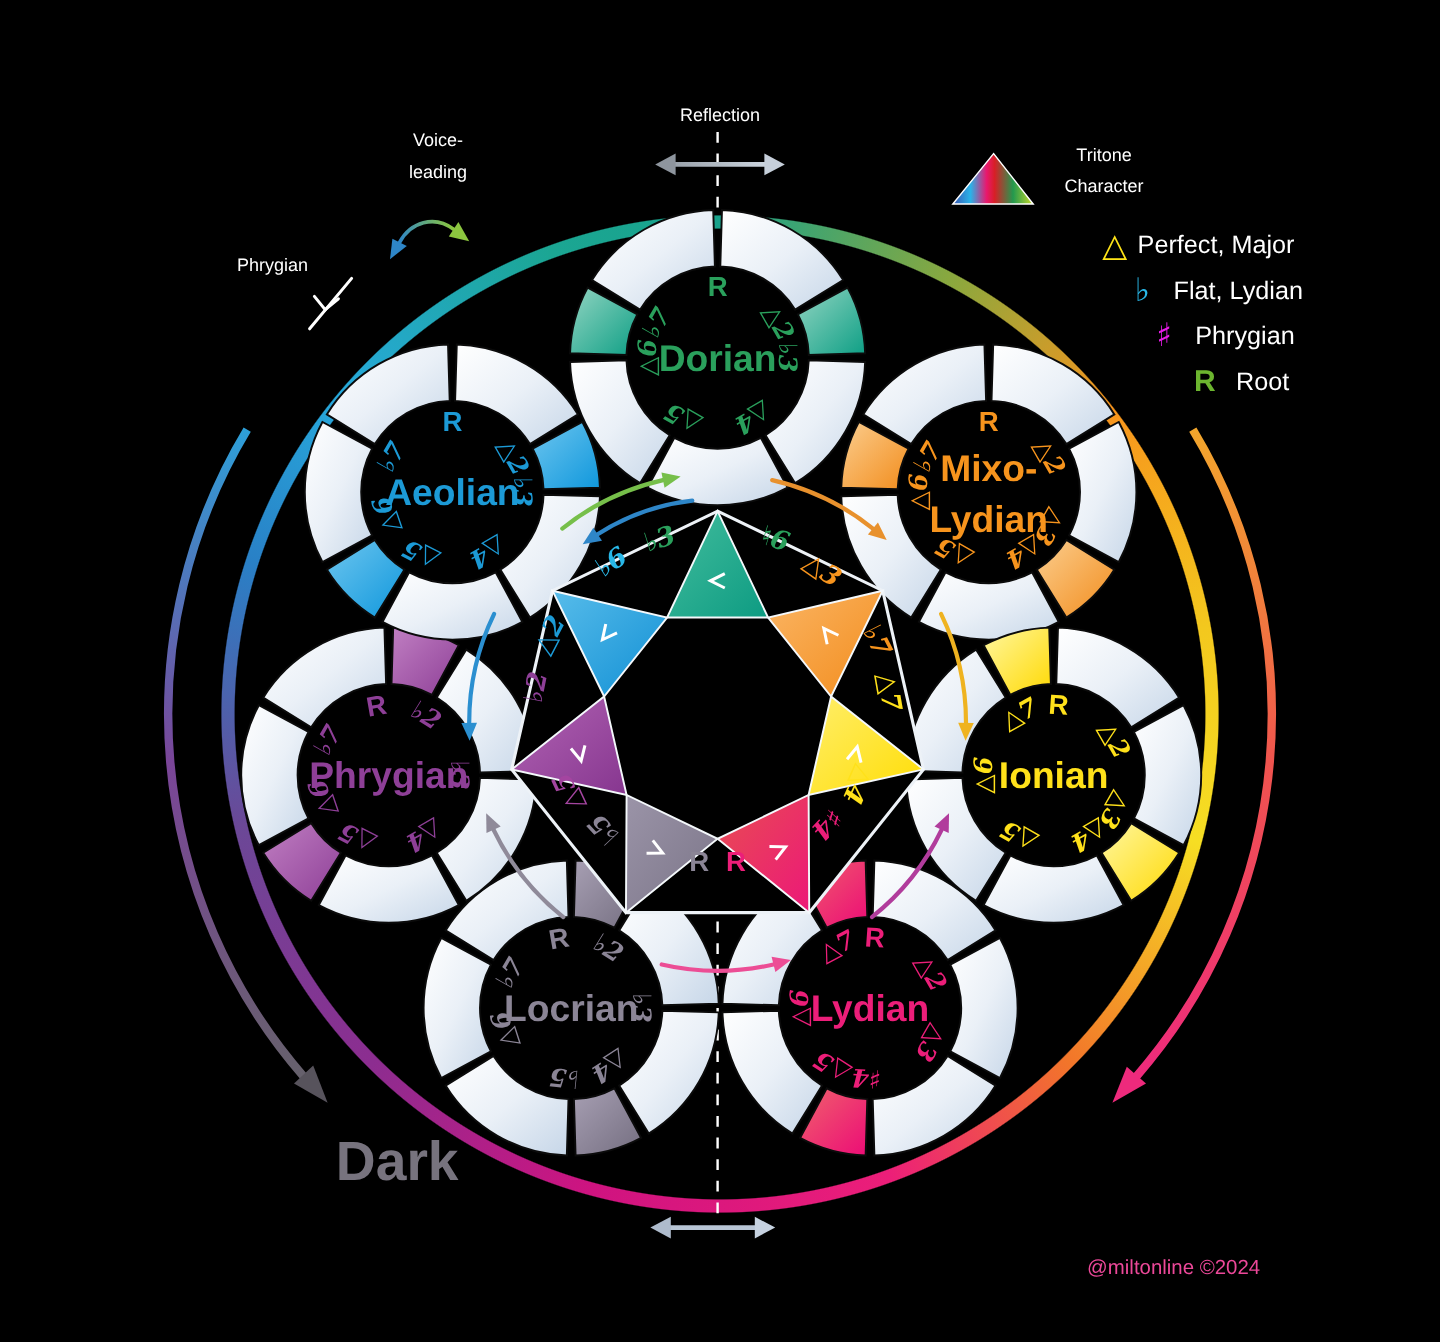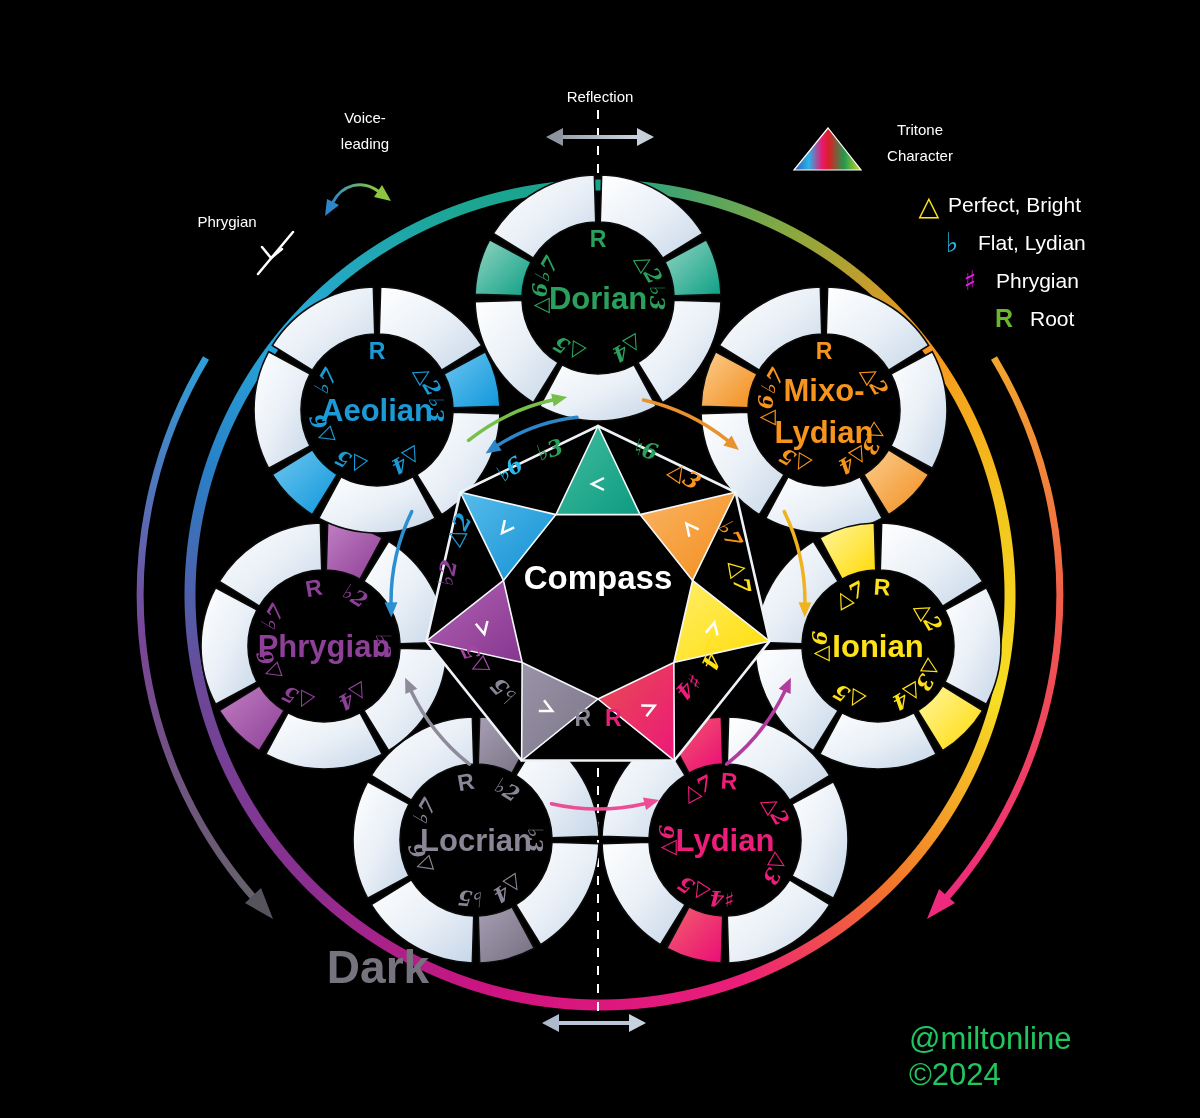--- a/index.html
+++ b/index.html
@@ -8,27 +8,27 @@
   .wheel{position:absolute;left:180px;top:175px;width:840px;height:840px;border-radius:50%;
     background:conic-gradient(from 0deg,
       #18A28B 0deg,#8AA83E 28deg,#F7941D 52deg,#F3C81E 80deg,#F6DE23 105deg,
       #F2752A 135deg,#EC1E79 160deg,#CF1380 195deg,#8C2D90 225deg,#6B4897 257deg,
       #2980C6 288deg,#27A9DC 310deg,#1BA693 340deg,#18A28B 360deg);
     -webkit-mask:radial-gradient(circle closest-side,transparent 0 404px,#000 405px 415px,transparent 416px);
             mask:radial-gradient(circle closest-side,transparent 0 404px,#000 405px 415px,transparent 416px);}
   svg#scene{position:absolute;left:0;top:0;}
   .lbl{position:absolute;color:#FFFFFF;font-size:15px;transform:translate(-50%,-50%);
        text-align:center;white-space:pre-line;line-height:26px;}
-  .big{font-size:46px;font-weight:bold;line-height:46px;margin-left:47px;}
+  .big{font-size:46px;font-weight:bold;line-height:46px;}
   .title{position:absolute;left:598px;top:578px;transform:translate(-50%,-50%);
          color:#fff;font-weight:bold;font-size:33px;line-height:42px;text-align:center;}
   .legsym{position:absolute;transform:translate(-50%,-50%);font-weight:bold;
           font-family:"DejaVu Serif","DejaVu Sans",serif;font-size:27px;}
   .legtxt{position:absolute;transform:translate(0,-50%);color:#fff;font-size:21px;}
-  .credit{position:absolute;transform:translate(-50%,-50%);color:#22c55e;font-size:31px;margin-left:28px;}
+  .credit{position:absolute;transform:translate(-50%,-50%);color:#ec4899;font-size:17px;}
 </style>
 </head>
 <body>
 
 <div class="stage">
 
   <div class="wheel"></div>
 
   <svg id="scene" width="1200" height="1118" viewBox="0 0 1200 1118">
     <defs>
@@ -336,27 +336,26 @@
   </svg>
 
   <span class="lbl" style="left:600px;top:97px">Reflection</span>
   <span class="lbl" style="left:365px;top:131px">Voice-
 leading</span>
   <span class="lbl" style="left:227px;top:222px">Phrygian</span>
   <span class="lbl" style="left:920px;top:143px">Tritone
 Character</span>
 
   <span class="legsym" id="leg-sym-0" style="left: 929px; top: 205px; color: rgb(255, 228, 24);">△</span>
-  <span class="legtxt" style="left:948px;top:205px">Perfect, Bright</span>
+  <span class="legtxt" style="left:948px;top:205px">Perfect, Major</span>
   <span class="legsym" id="leg-sym-1" style="left: 952px; top: 242px; color: rgb(41, 184, 232);">♭</span>
   <span class="legtxt" style="left:978px;top:243px">Flat, Lydian</span>
   <span class="legsym" id="leg-sym-2" style="left: 970px; top: 280px; color: rgb(233, 28, 233);">♯</span>
   <span class="legtxt" style="left:996px;top:281px">Phrygian</span>
   <span class="legsym" id="leg-sym-3" style="left: 1004px; top: 318px; font-family: &quot;Liberation Sans&quot;, sans-serif; font-size: 25px; color: rgb(108, 181, 47);">R</span>
   <span class="legtxt" style="left:1030px;top:319px">Root</span>
 
   <span class="lbl big" id="dark-label" style="left: 331px; top: 967px; color: rgb(119, 115, 126);">Dark</span>
   <span class="credit" style="left:978px;top:1057px">@miltonline ©2024</span>
 
   <div class="title">
-    <div>Compass</div>
   </div>
 </div>
 
 </body></html>

